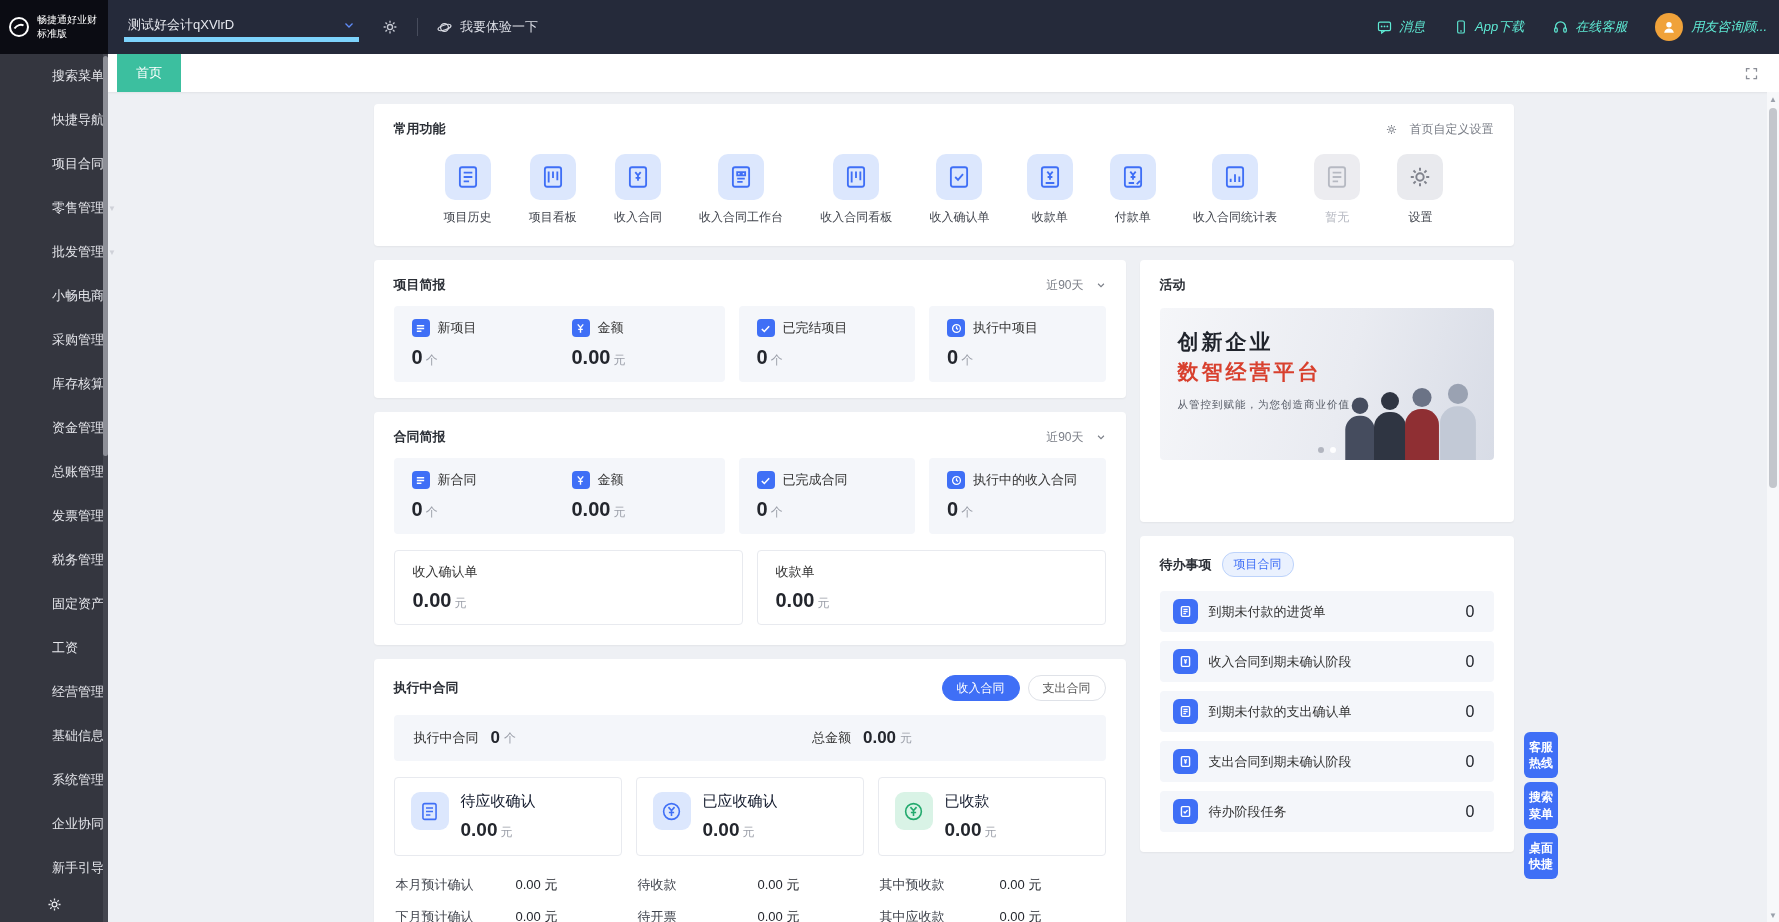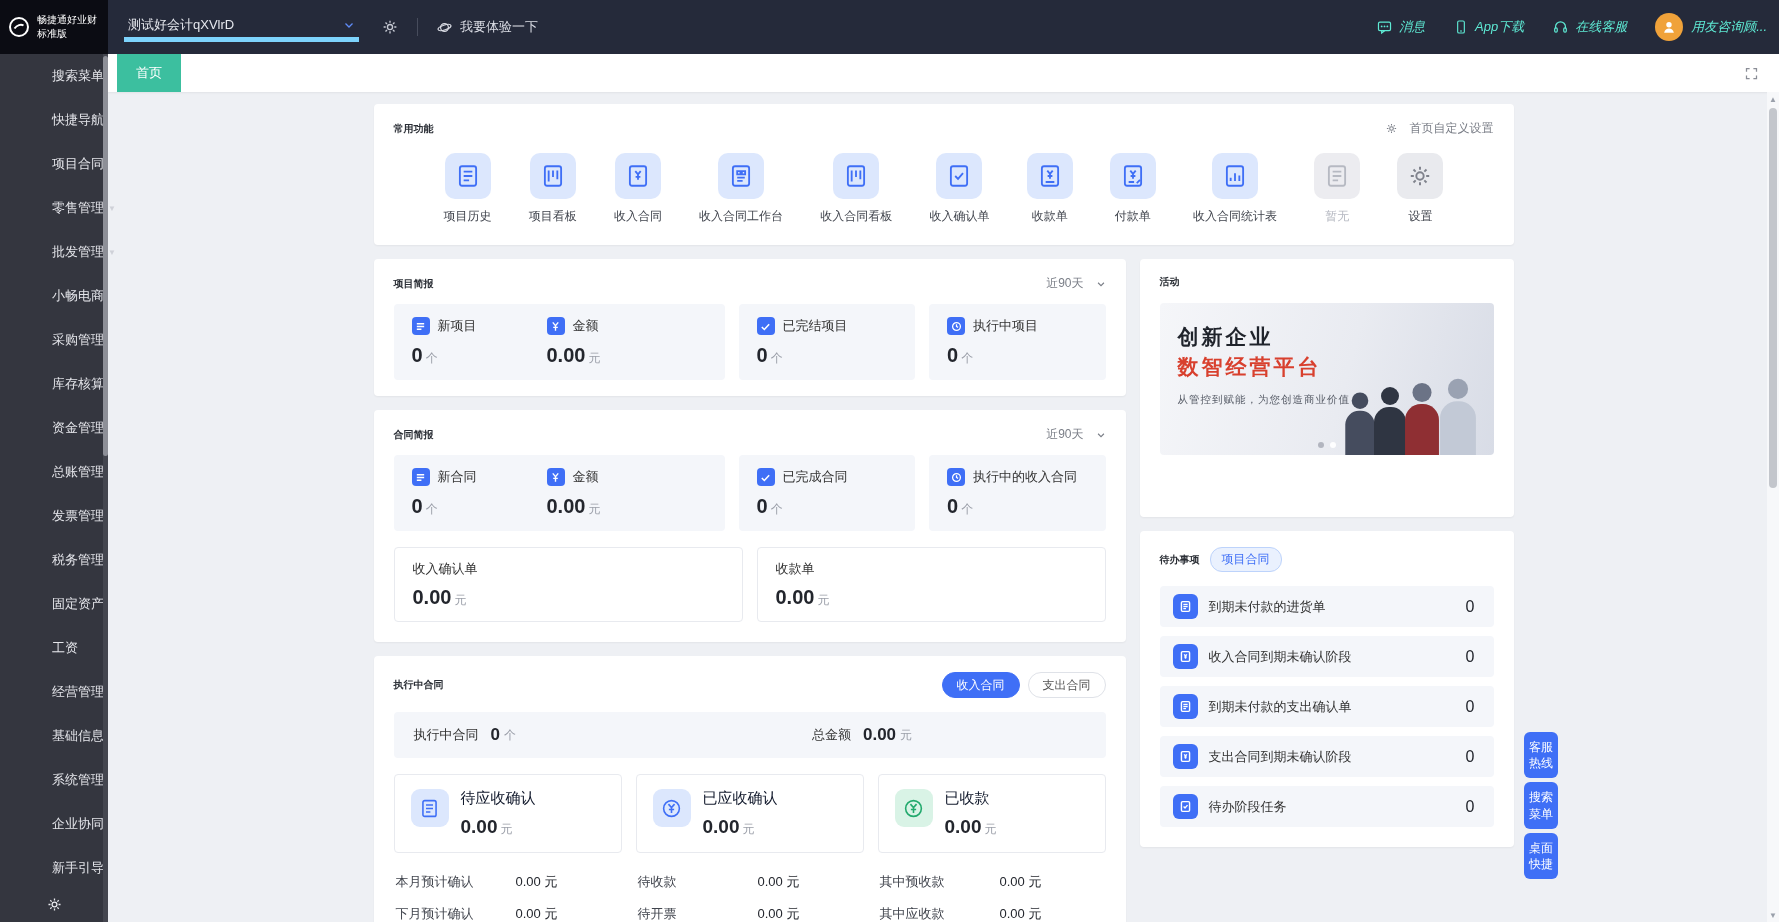--- a/index.html
+++ b/index.html
@@ -36,39 +36,39 @@
   
   .tabbar { position:fixed; top:54px; left:108px; width:1671px; height:38px; background:#fff; display:flex; align-items:center; z-index:20; box-shadow:0 1px 2px rgba(0,0,0,.06); }
   .tab-active { height:38px; margin-left:9px; padding:0 19px; background:#3cbf9f; color:#fff; display:flex; align-items:center; cursor:pointer; }
   .fullscreen-btn { margin-left:auto; margin-right:20px; color:#8a8d96; cursor:pointer; }
 
   
   .main { position:absolute; top:92px; left:108px; width:1671px; height:830px; overflow:hidden; }
   .content { width:1140px; margin:12px auto 0; }
   .card { background:#fff; border-radius:4px; box-shadow:0 1px 2px rgba(0,0,0,.05); }
   .card-head { display:flex; align-items:center; padding:16px 20px 12px; }
-  .card-title { font-size:10px; font-weight:bold; color:#2b2f36; }
+  .card-title { font-size:13px; font-weight:bold; color:#2b2f36; }
   .head-right { margin-left:auto; display:flex; align-items:center; gap:12px; color:#7a7e87; font-size:12px; cursor:pointer; }
   .columns { display:flex; gap:14px; margin-top:14px; align-items:flex-start; }
   .left-col { width:752px; display:flex; flex-direction:column; gap:14px; }
   .right-col { width:374px; display:flex; flex-direction:column; gap:14px; }
 
   
   .fn-row { display:flex; justify-content:space-between; padding:4px 70px 20px; }
   .fn-item { display:flex; flex-direction:column; align-items:center; gap:9px; cursor:pointer; }
   .fn-tile { width:46px; height:46px; border-radius:10px; background:#dce7fd; color:#3f6ff6; display:flex; align-items:center; justify-content:center; }
   .fn-tile.muted { background:#ececf0; color:#b6b9c2; }
   .fn-tile.settings { background:#e9eaee; color:#7f828c; }
   .fn-label { font-size:12px; color:#40444d; }
   .fn-label.muted { color:#b6b9c2; }
 
   
   .stat-row { display:flex; gap:14px; padding:0 20px 16px; }
   .stat-box { background:#f4f6fa; border-radius:4px; padding:13px 18px; display:flex; }
-  .stat-box.double { flex:2.1; gap:70px; }
+  .stat-box.double { flex:2.1; gap:95px; }
   .stat-box.single { flex:1; }
   .stat { display:flex; flex-direction:column; gap:9px; }
   .stat-head { display:flex; align-items:center; gap:8px; font-size:13px; color:#333; }
   .mini-icon { width:18px; height:18px; border-radius:4px; background:#3f6ff6; display:flex; align-items:center; justify-content:center; flex:none; }
   .stat-value { font-size:20px; font-weight:bold; color:#23262d; }
   .stat-value .unit { font-size:12px; color:#9a9ea8; font-weight:normal; margin-left:3px; }
 
   .sumbox-row { display:flex; gap:14px; padding:0 20px 20px; }
   .sum-box { flex:1; border:1px solid #e8eaef; border-radius:4px; padding:12px 18px; cursor:pointer; background:#fff; }
   .sb-label { font-size:13px; color:#333; }
@@ -116,21 +116,21 @@
   
   .todo-tag { margin-left:10px; font-size:12px; color:#3f6ff6; background:#eaf1fe; border:1px solid #bdd3fb; border-radius:12px; padding:3px 11px; cursor:pointer; }
   .todo-list { padding:2px 20px 20px; display:flex; flex-direction:column; gap:9px; }
   .todo-item { background:#f4f6fa; border-radius:4px; height:41px; display:flex; align-items:center; padding:0 13px; gap:11px; cursor:pointer; }
   .todo-tile { width:25px; height:25px; border-radius:6px; background:#3f6ff6; display:flex; align-items:center; justify-content:center; flex:none; }
   .todo-label { flex:1; color:#333; font-size:13px; }
   .todo-count { font-size:16px; color:#23262d; padding-right:6px; }
 
   
   .float-btns { position:fixed; left:1524px; top:732px; z-index:40; display:flex; flex-direction:column; gap:4px; }
-  .float-btn { width:34px; background:#3f6ff6; color:#fff; border-radius:6px; padding:7px 5px; font-size:12px; line-height:1.35; text-align:center; cursor:pointer; word-break:break-all; }
+  .float-btn { width:34px; background:#3f6ff6; color:#fff; border-radius:6px; padding:7px 5px; font-size:12px; line-height:1.35; text-align:center; cursor:pointer; word-break:break-all;font-weight:bold; }
   .float-btn.desktop { }
 
   
   .main-scroll { position:fixed; right:0; top:92px; width:12px; height:830px; background:#f7f8fa; z-index:35; display:flex; flex-direction:column; align-items:center; }
   .scroll-arrow { color:#9aa0ab; font-size:8px; height:14px; display:flex; align-items:center; cursor:pointer; }
   .scroll-track { flex:1; width:100%; position:relative; }
   .scroll-thumb { position:absolute; top:2px; left:2px; width:8px; height:380px; border-radius:4px; background:#c3c6cc; cursor:pointer; }
 </style>
 </head>
 <body>

